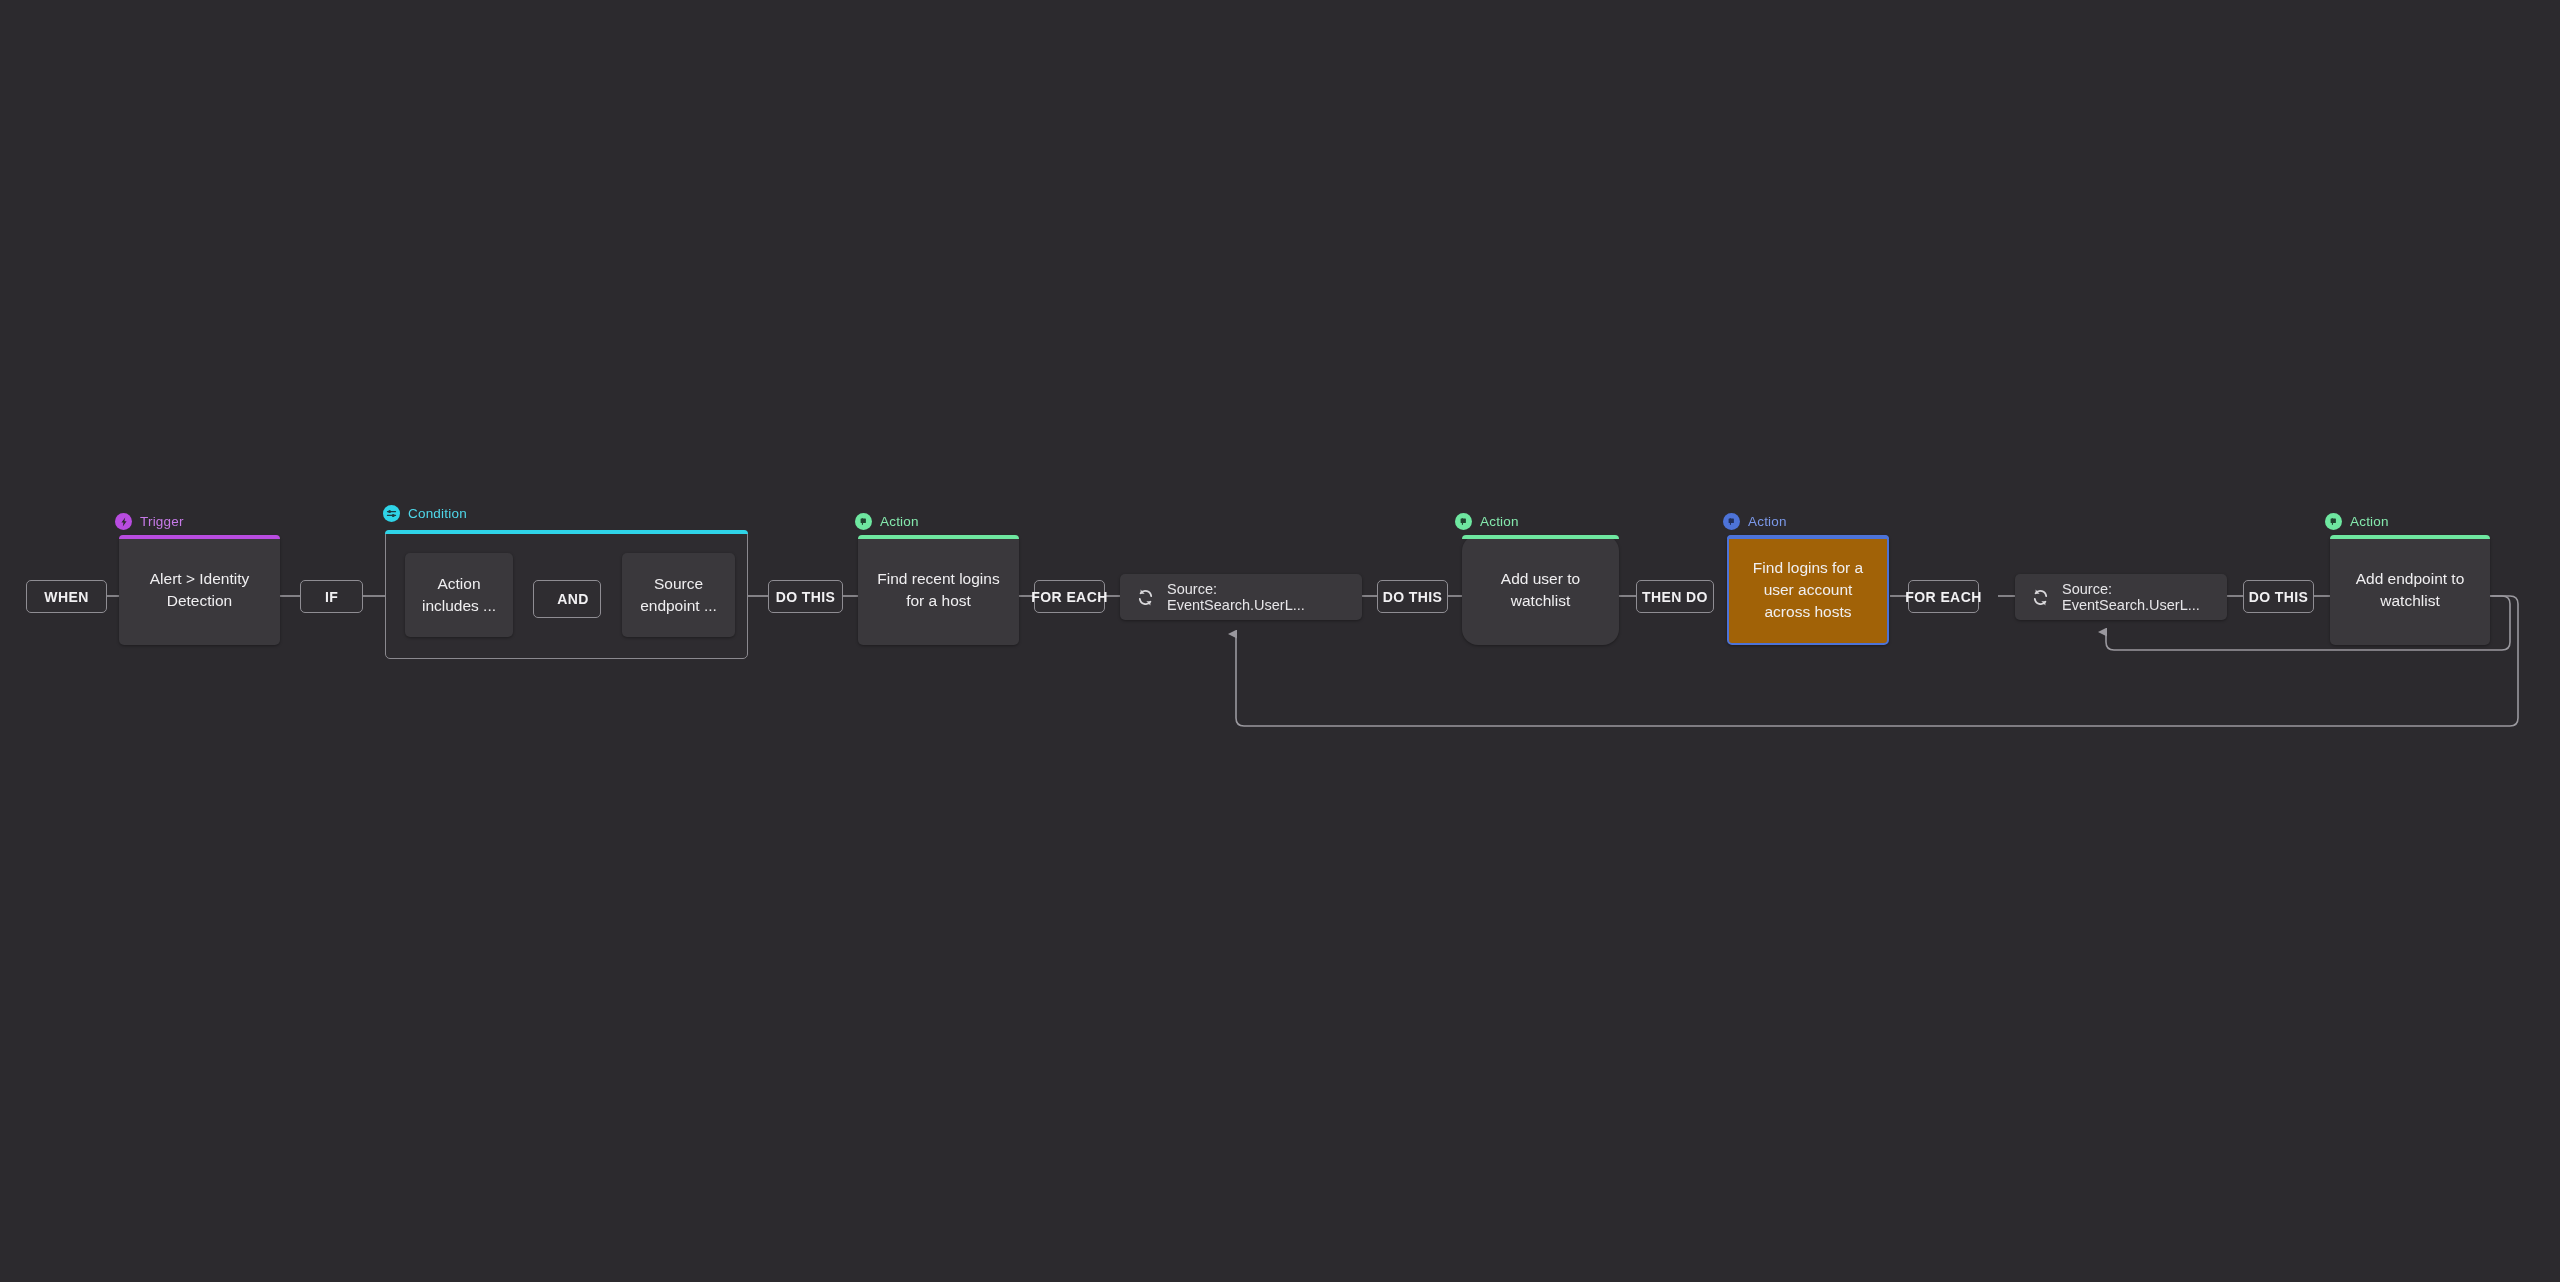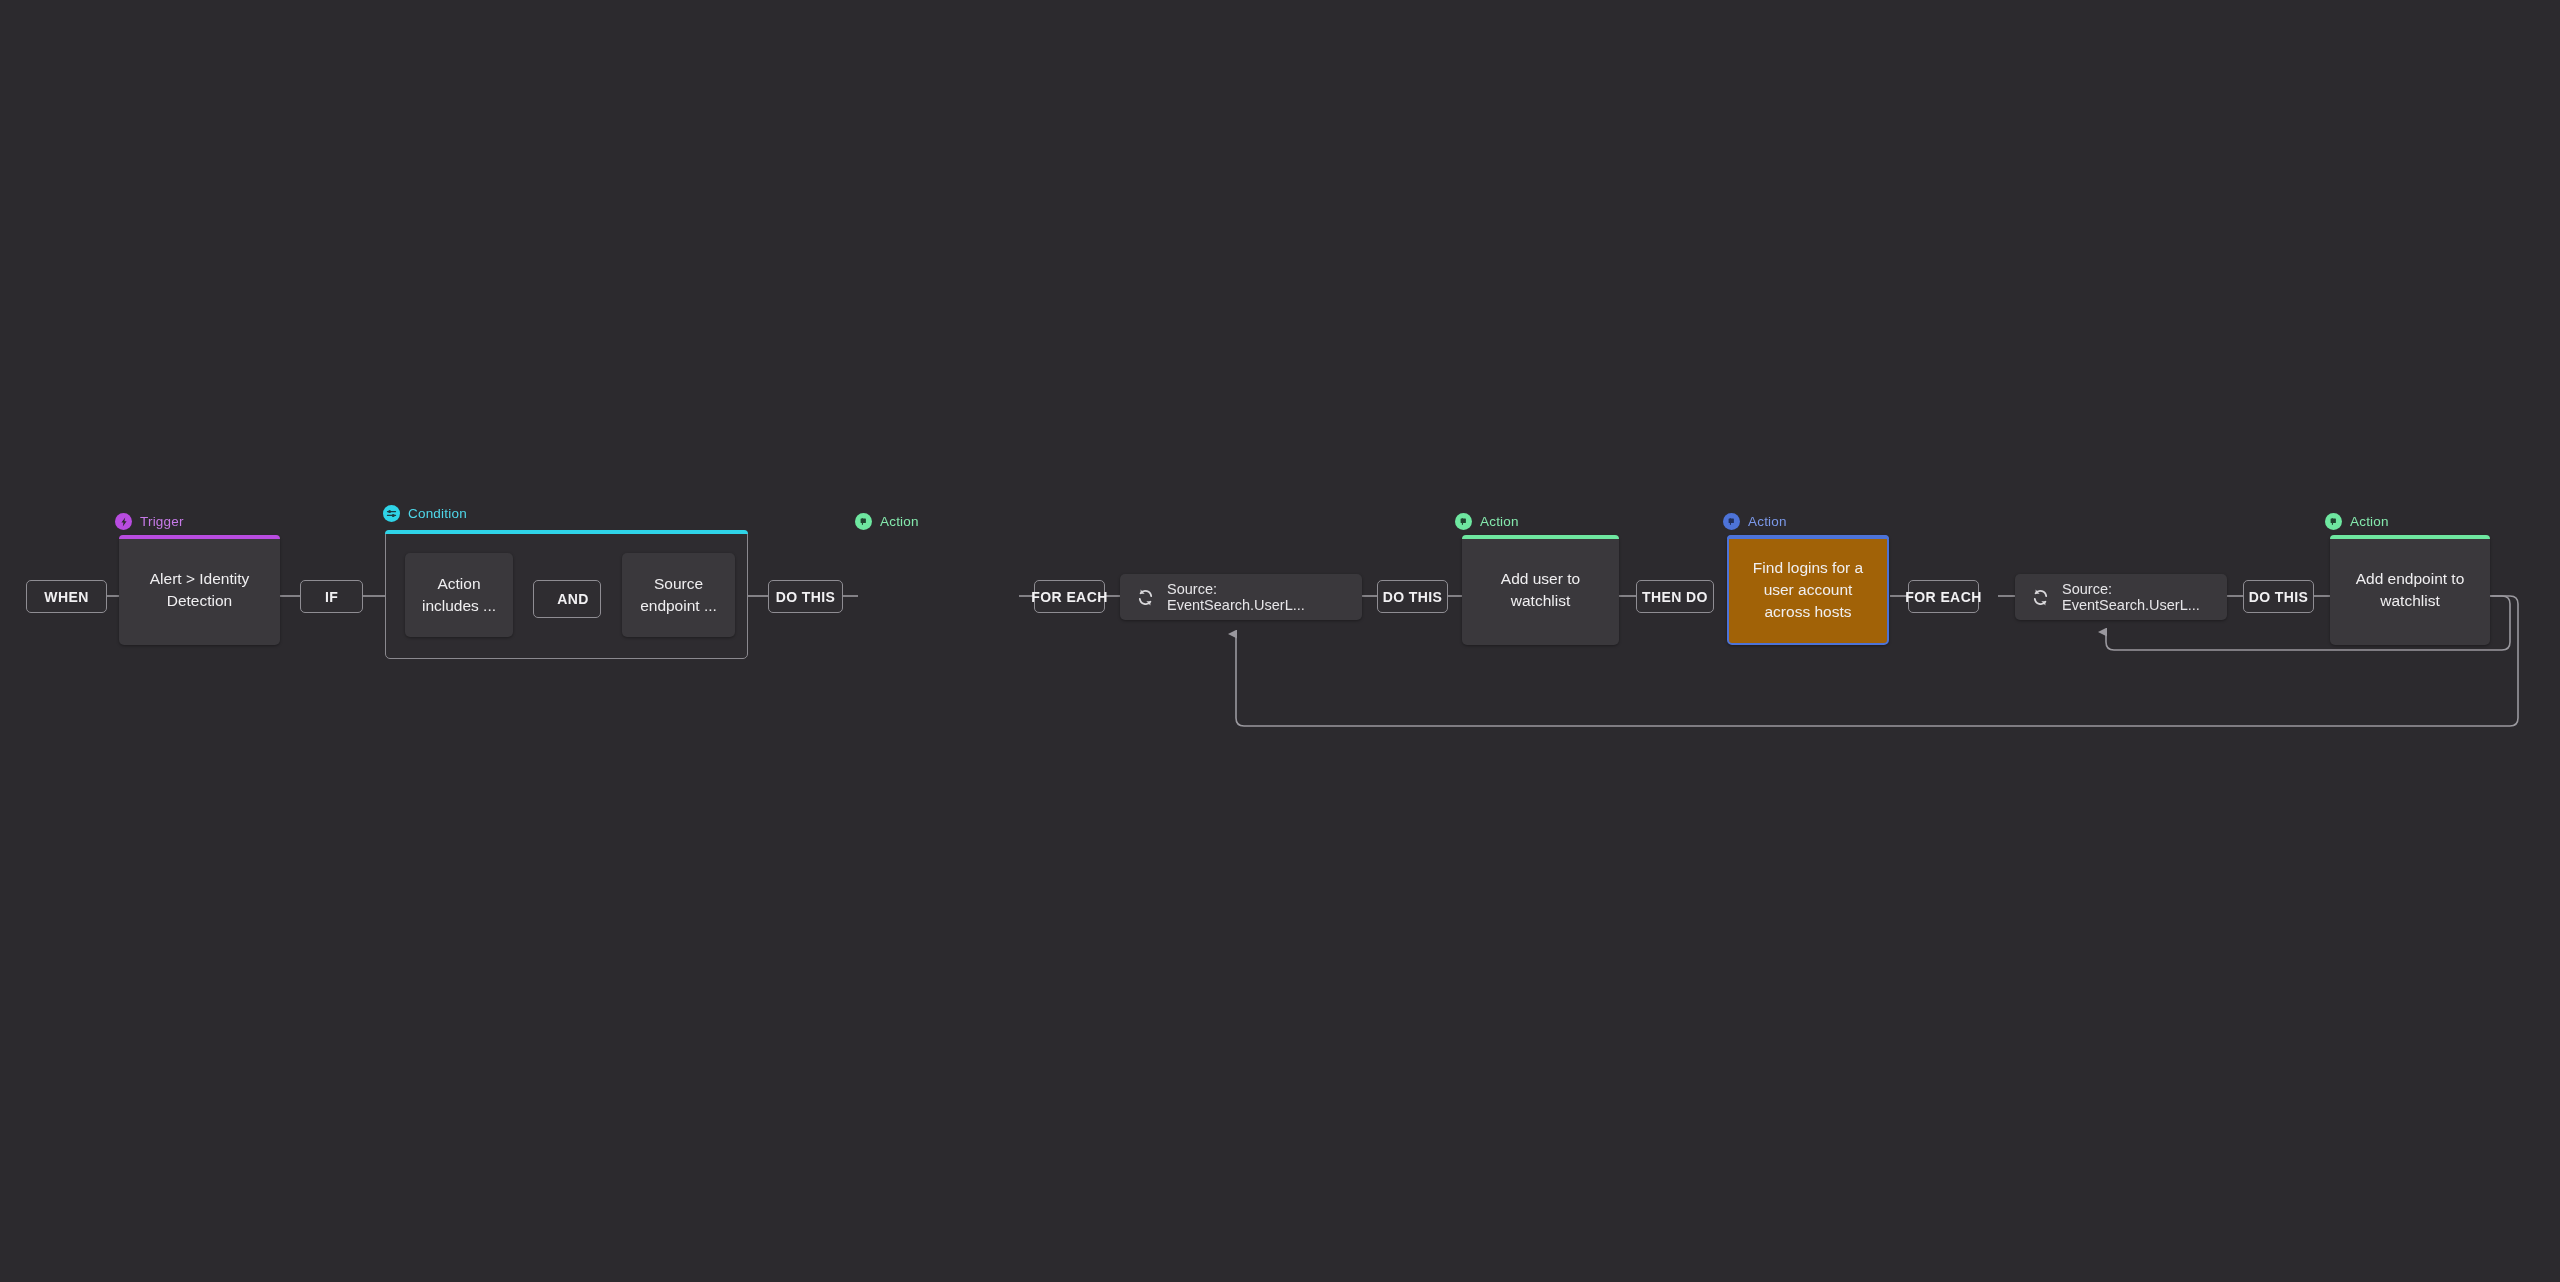--- a/index.html
+++ b/index.html
@@ -253,40 +253,43 @@
   </div>
 
   <div class="pill" style="left:533px; top:580px; width:68px; height:38px;padding-left:12px;">AND</div>
 
   <div class="node" style="left:622px; top:553px; width:113px; height:84px;">
     <span class="node-label">Source endpoint ...</span>
   </div>
 
   <div class="pill" style="left:768px; top:580px; width:75px; height:33px;">DO THIS</div>
 
+  <div class="node accent" style="--accent:#6ee7a0; left:858px; top:535px; width:161px; height:110px;">
+    <span class="node-label">Find recent logins for a host</span>
+  </div>
 
   <div class="pill" style="left:1034px; top:580px; width:71px; height:33px;">FOR EACH</div>
 
   <div class="loop-node" style="left:1120px; top:574px; width:242px; height:46px;">
     <span class="loop-icon">
       <svg width="19" height="19" viewBox="0 0 19 19">
         <g fill="none" stroke="#d9d8db" stroke-width="1.8" stroke-linecap="round">
           <path d="M15.2,8.2 A6,6 0 0 0 4.6,5.2"></path>
           <path d="M3.8,10.8 A6,6 0 0 0 14.4,13.8"></path>
         </g>
         <path d="M4.6,1.6 L4.6,5.8 L8.6,5.8 Z" fill="#d9d8db"></path>
         <path d="M14.4,17.4 L14.4,13.2 L10.4,13.2 Z" fill="#d9d8db"></path>
       </svg>
     </span>
     <span>Source: EventSearch.UserL...</span>
   </div>
 
   <div class="pill" style="left:1377px; top:580px; width:71px; height:33px;">DO THIS</div>
 
-  <div class="node accent" style="--accent:#6ee7a0; left:1462px; top:535px; width:157px; height:110px;">
+  <div class="node accent" style="--accent:#6ee7a0; left:1462px; top:535px; width:157px; height:110px;border-radius:16px;">
     <span class="node-label">Add user to watchlist</span>
   </div>
 
   <div class="pill" style="left:1636px; top:580px; width:78px; height:33px;">THEN DO</div>
 
   <div class="node selected" style="left:1727px; top:535px; width:162px; height:110px;">
     <span class="node-label">Find logins for a user account across hosts</span>
   </div>
 
   <div class="pill" style="left:1908px; top:580px; width:71px; height:33px;">FOR EACH</div>

